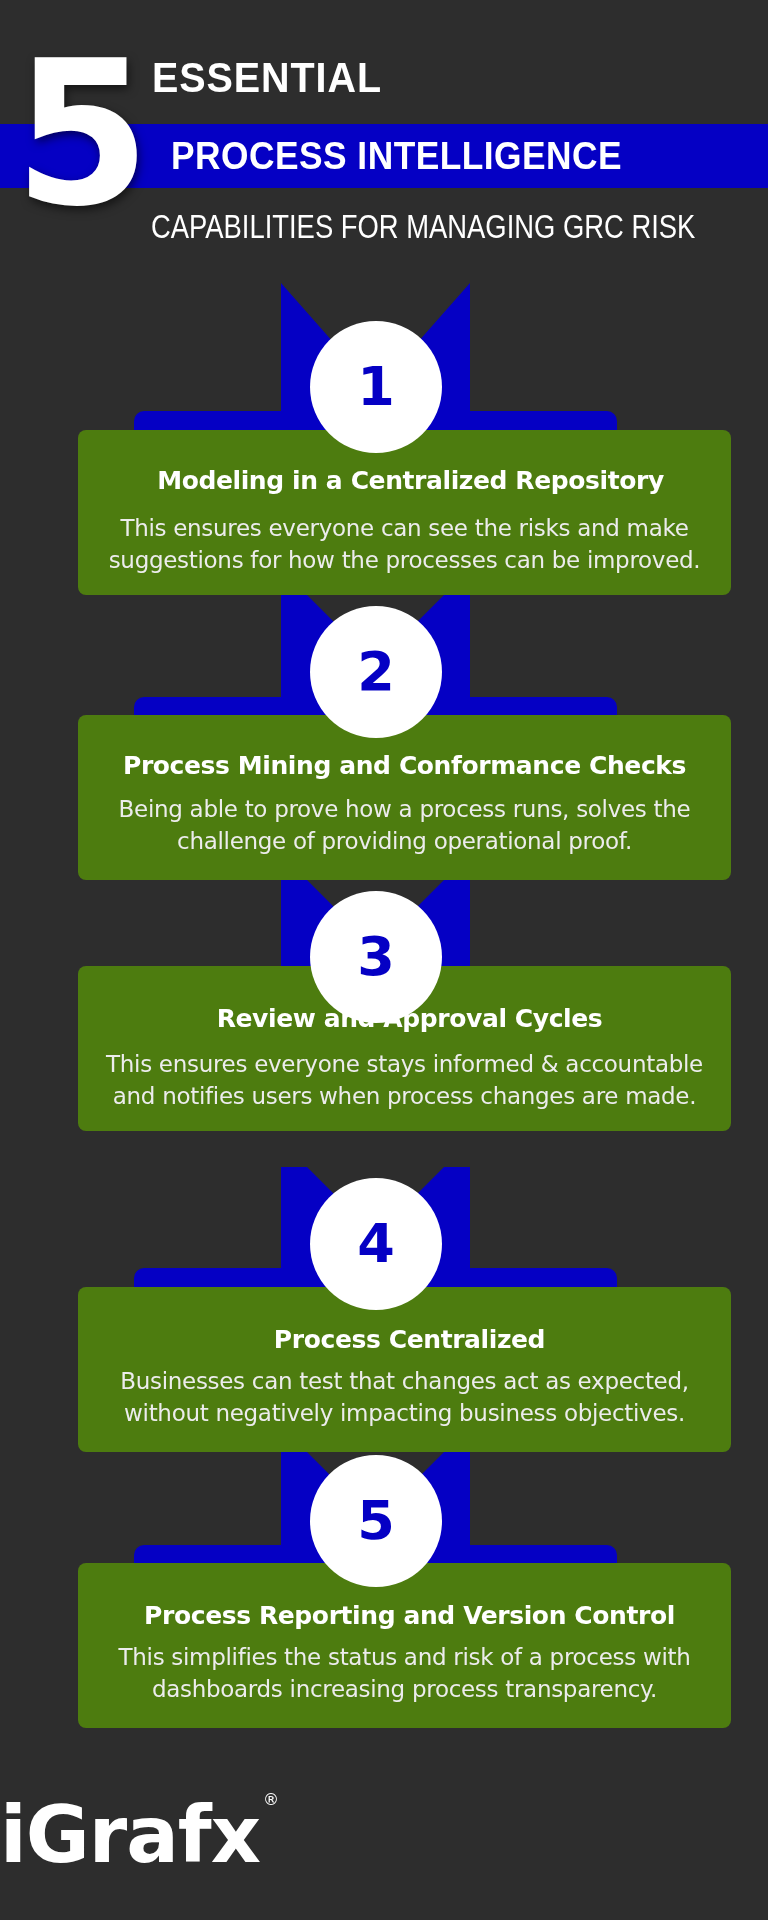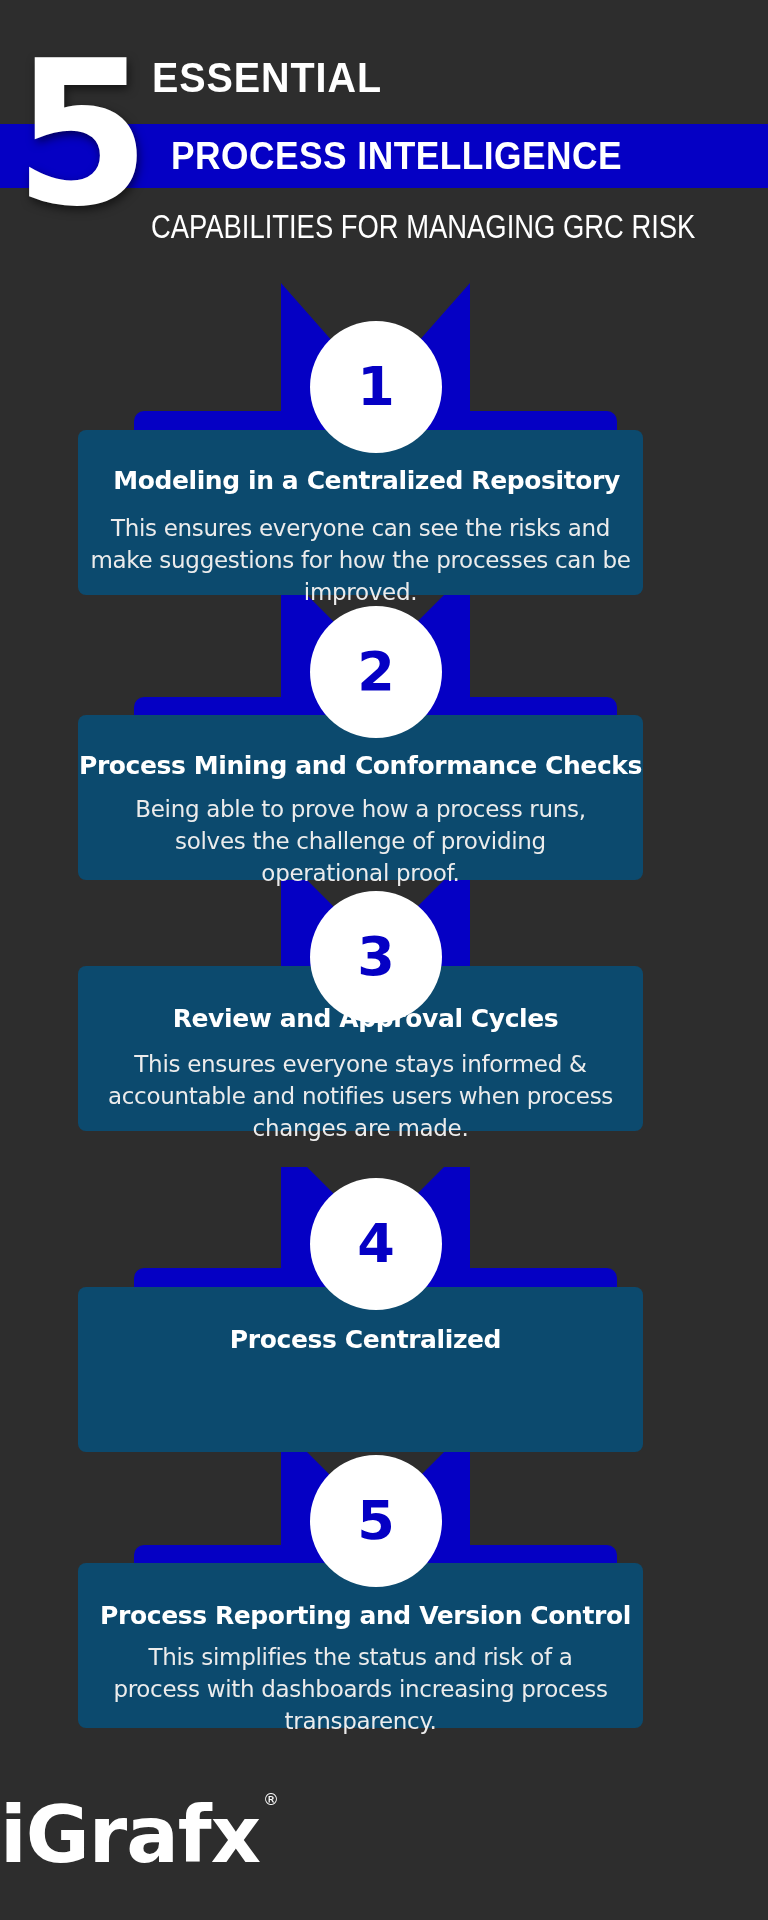--- a/index.html
+++ b/index.html
@@ -49,22 +49,22 @@
       white-space: nowrap;
     }
 
     
     .blue { background: #0500c4; }
     .bar {
       left: 134px; width: 483px; height: 30px;
       border-radius: 10px 10px 0 0;
     }
     .card {
-      left: 78px; width: 565px; height: 165px;
-      background: #0c4a6e;
+      left: 78px; width: 653px; height: 165px;
+      background: #4d7c0f;
       border-radius: 8px;
       box-sizing: border-box;
       text-align: center;
     }
     .card-title {
       position: absolute; left: 0; right: 0;
       font-family: "DejaVu Sans", sans-serif;
       font-weight: bold; font-size: 25px; line-height: 30px;
       white-space: nowrap;
       letter-spacing: -0.4px;
@@ -163,20 +163,21 @@
 <div>
   <svg class="abs" style="left:281px;top:1167px;z-index:1" width="189" height="125">
     <polygon points="0,0 26,0 70,44 119,44 163,0 189,0 189,125 0,125" fill="#0500c4"></polygon>
   </svg>
   <div class="abs blue bar" style="top:1268px;z-index:1"></div>
   <div class="abs circle" style="top:1178px">
     <span>4</span>
   </div>
   <div class="abs card" style="top:1287px;z-index:2">
     <div class="card-title" style="top:38px;padding-left:10px">Process Centralized</div>
+    <div class="card-desc" style="top:78px;padding:0 30px">Businesses can test that changes act as expected, without negatively impacting business objectives.</div>
   </div>
 </div>
 
 <div>
   <svg class="abs" style="left:281px;top:1452px;z-index:1" width="189" height="115">
     <polygon points="0,0 26,0 70,44 119,44 163,0 189,0 189,115 0,115" fill="#0500c4"></polygon>
   </svg>
   <div class="abs blue bar" style="top:1545px;z-index:1"></div>
   <div class="abs circle" style="top:1455px">
     <span>5</span>

